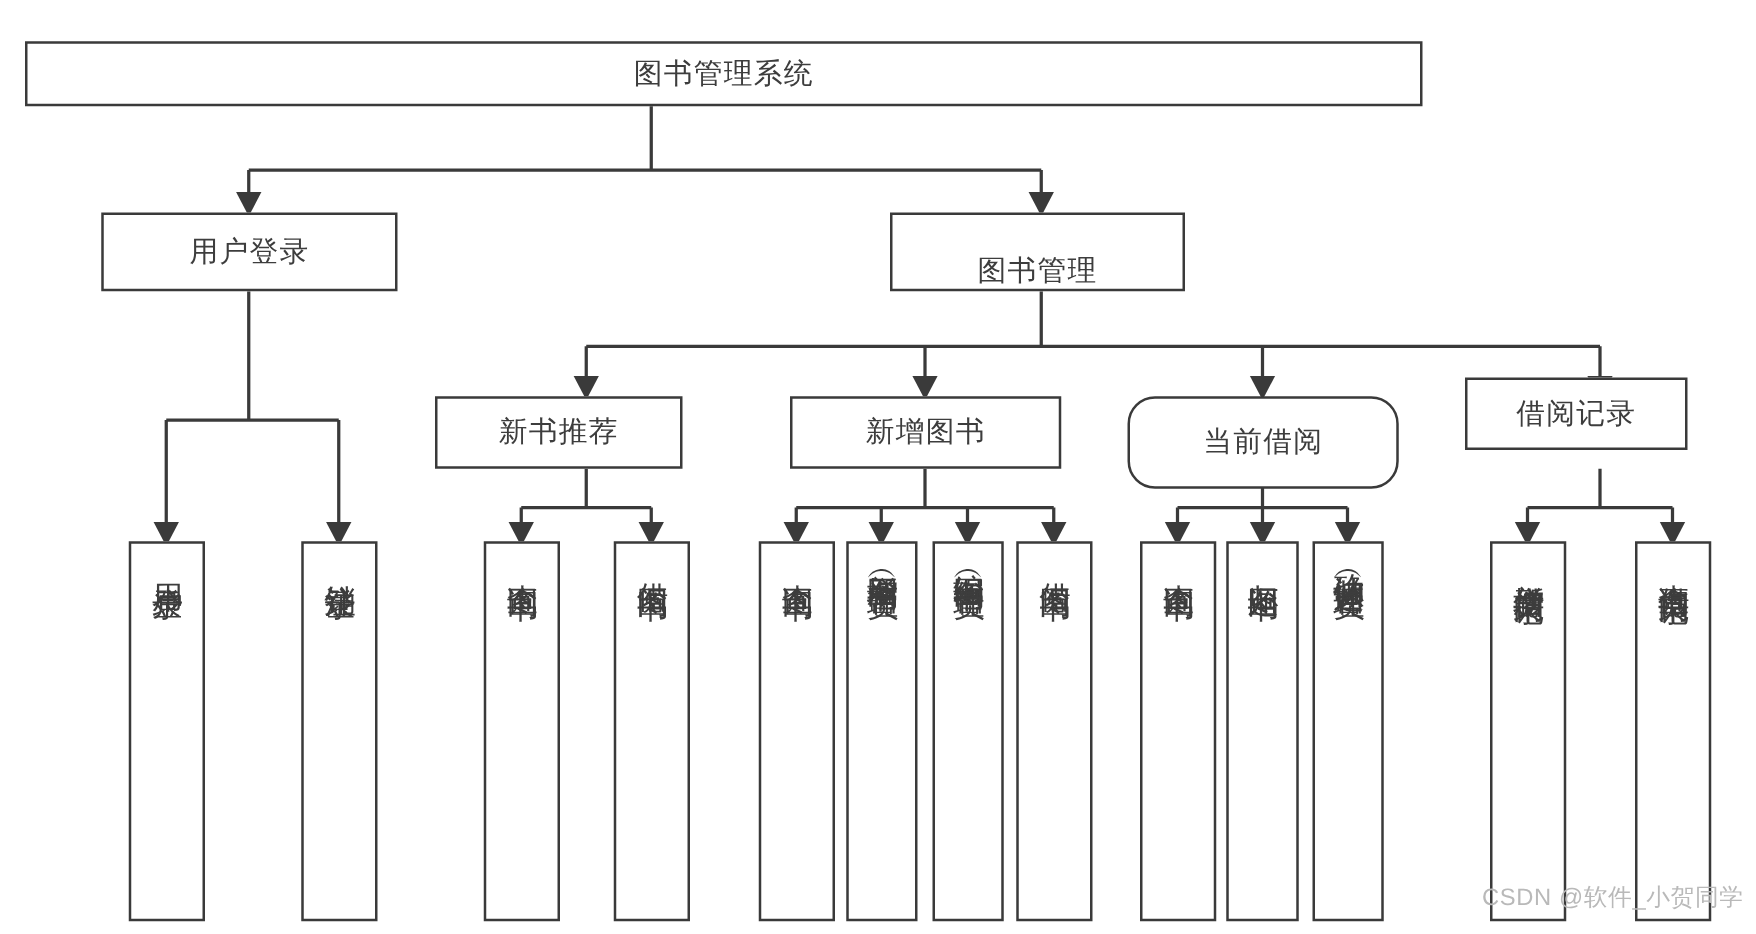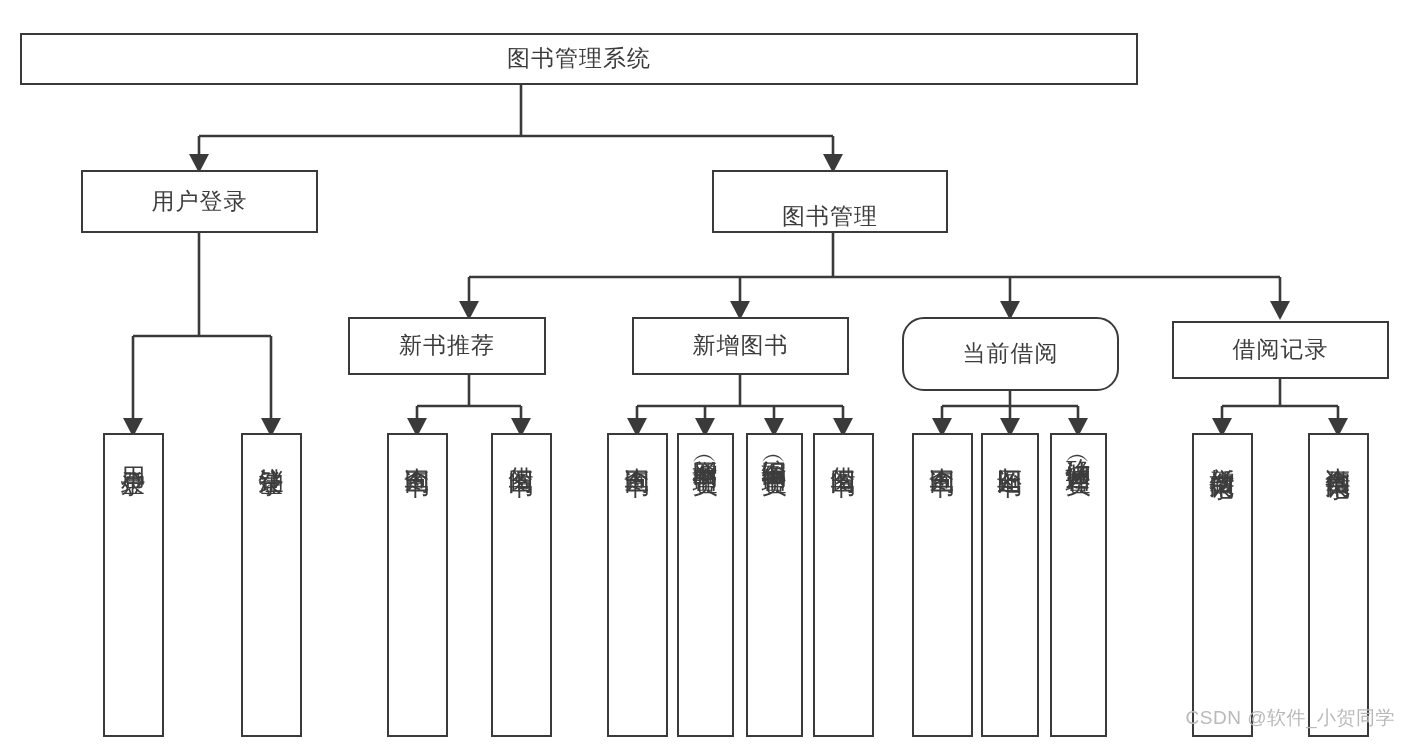--- a/index.html
+++ b/index.html
@@ -126,21 +126,21 @@
 
   <div class="node" style="left:348px;top:317px;width:198px;height:58px;">
     <span class="label">新书推荐</span>
   </div>
   <div class="node" style="left:632px;top:317px;width:217px;height:58px;">
     <span class="label">新增图书</span>
   </div>
   <div class="node" style="left:902px;top:317px;width:217px;height:74px;border-radius:22px;">
     <span class="label">当前借阅</span>
   </div>
-  <div class="node" style="left:1172px;top:321px;width:217px;height:58px;">
+  <div class="node" style="left:1172px;top:302px;width:178px;height:58px;">
     <span class="label">借阅记录</span>
   </div>
 
   <div class="leaf" style="left:103px;top:433px;width:61px;height:304px;">
     <span class="vlabel">用户登录</span>
   </div>
   <div class="leaf" style="left:241px;top:433px;width:61px;height:304px;">
     <span class="vlabel">注销登录</span>
   </div>
 

